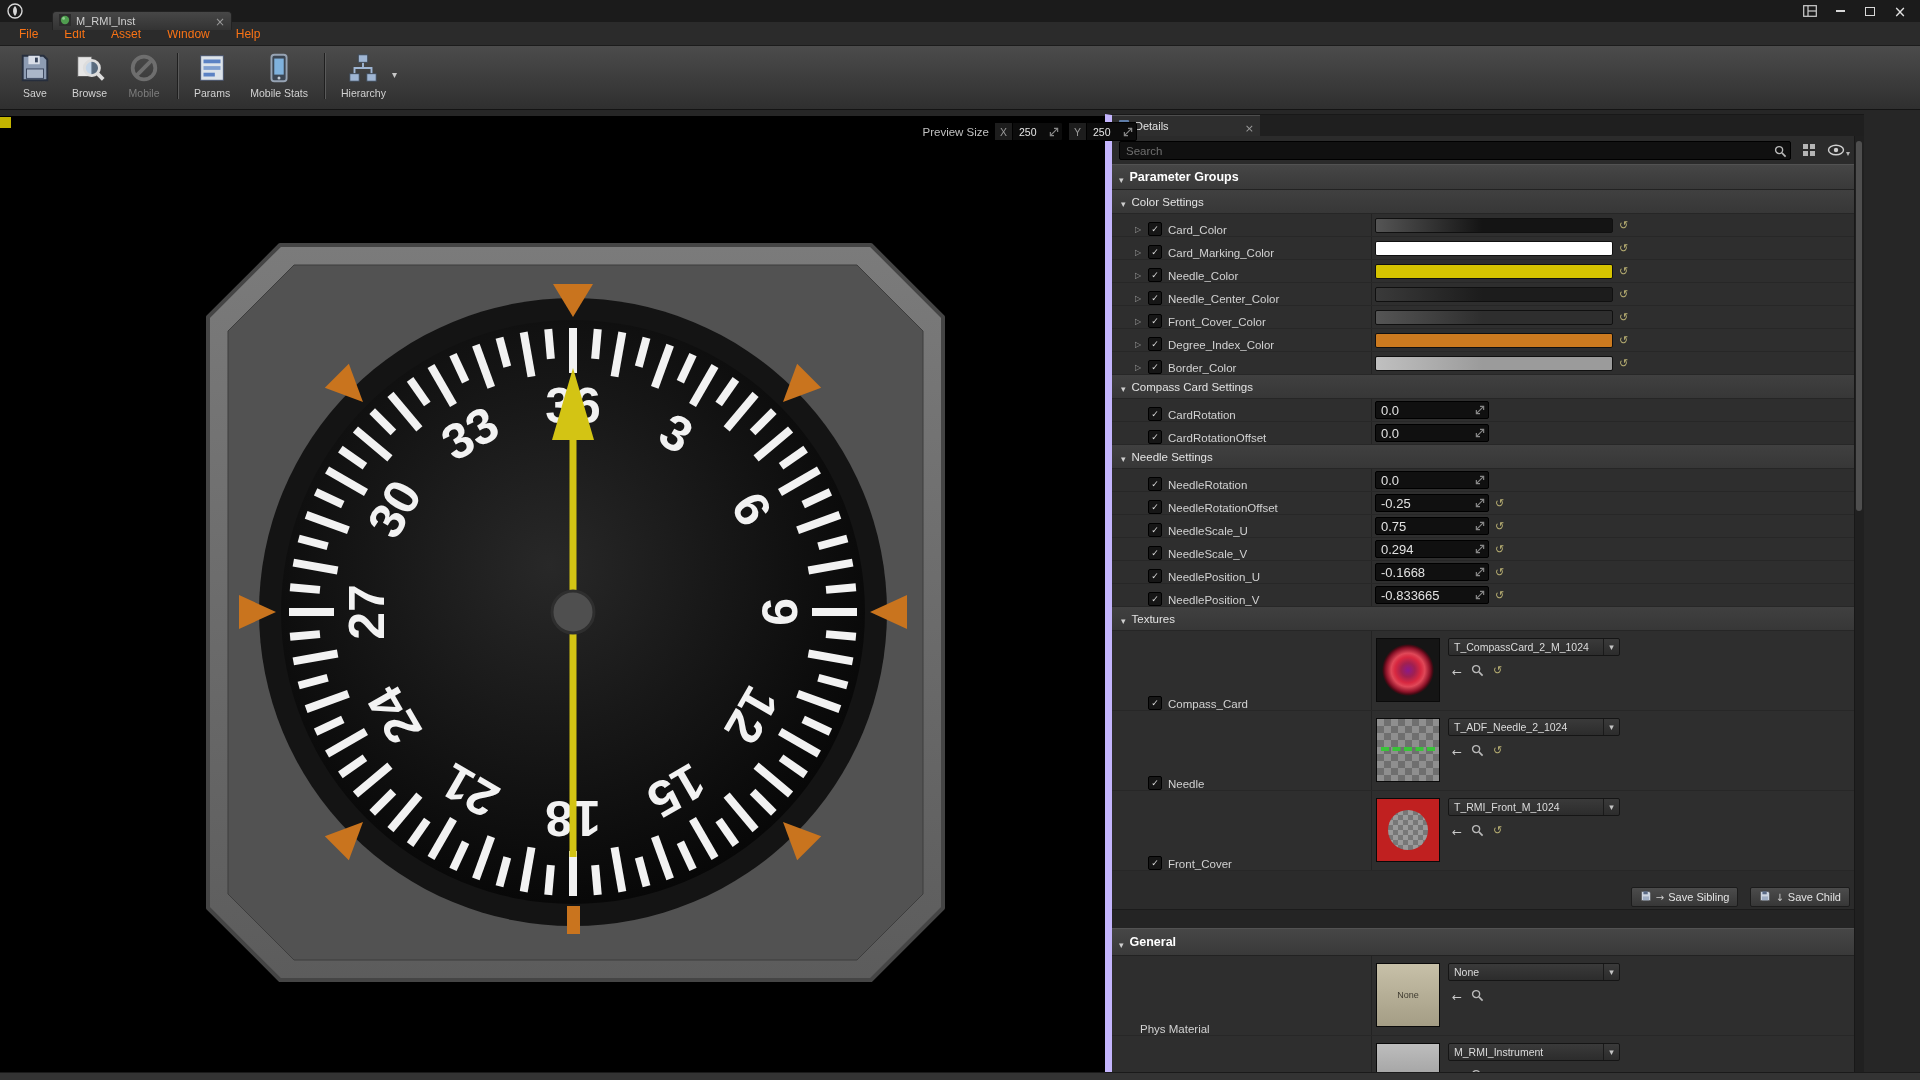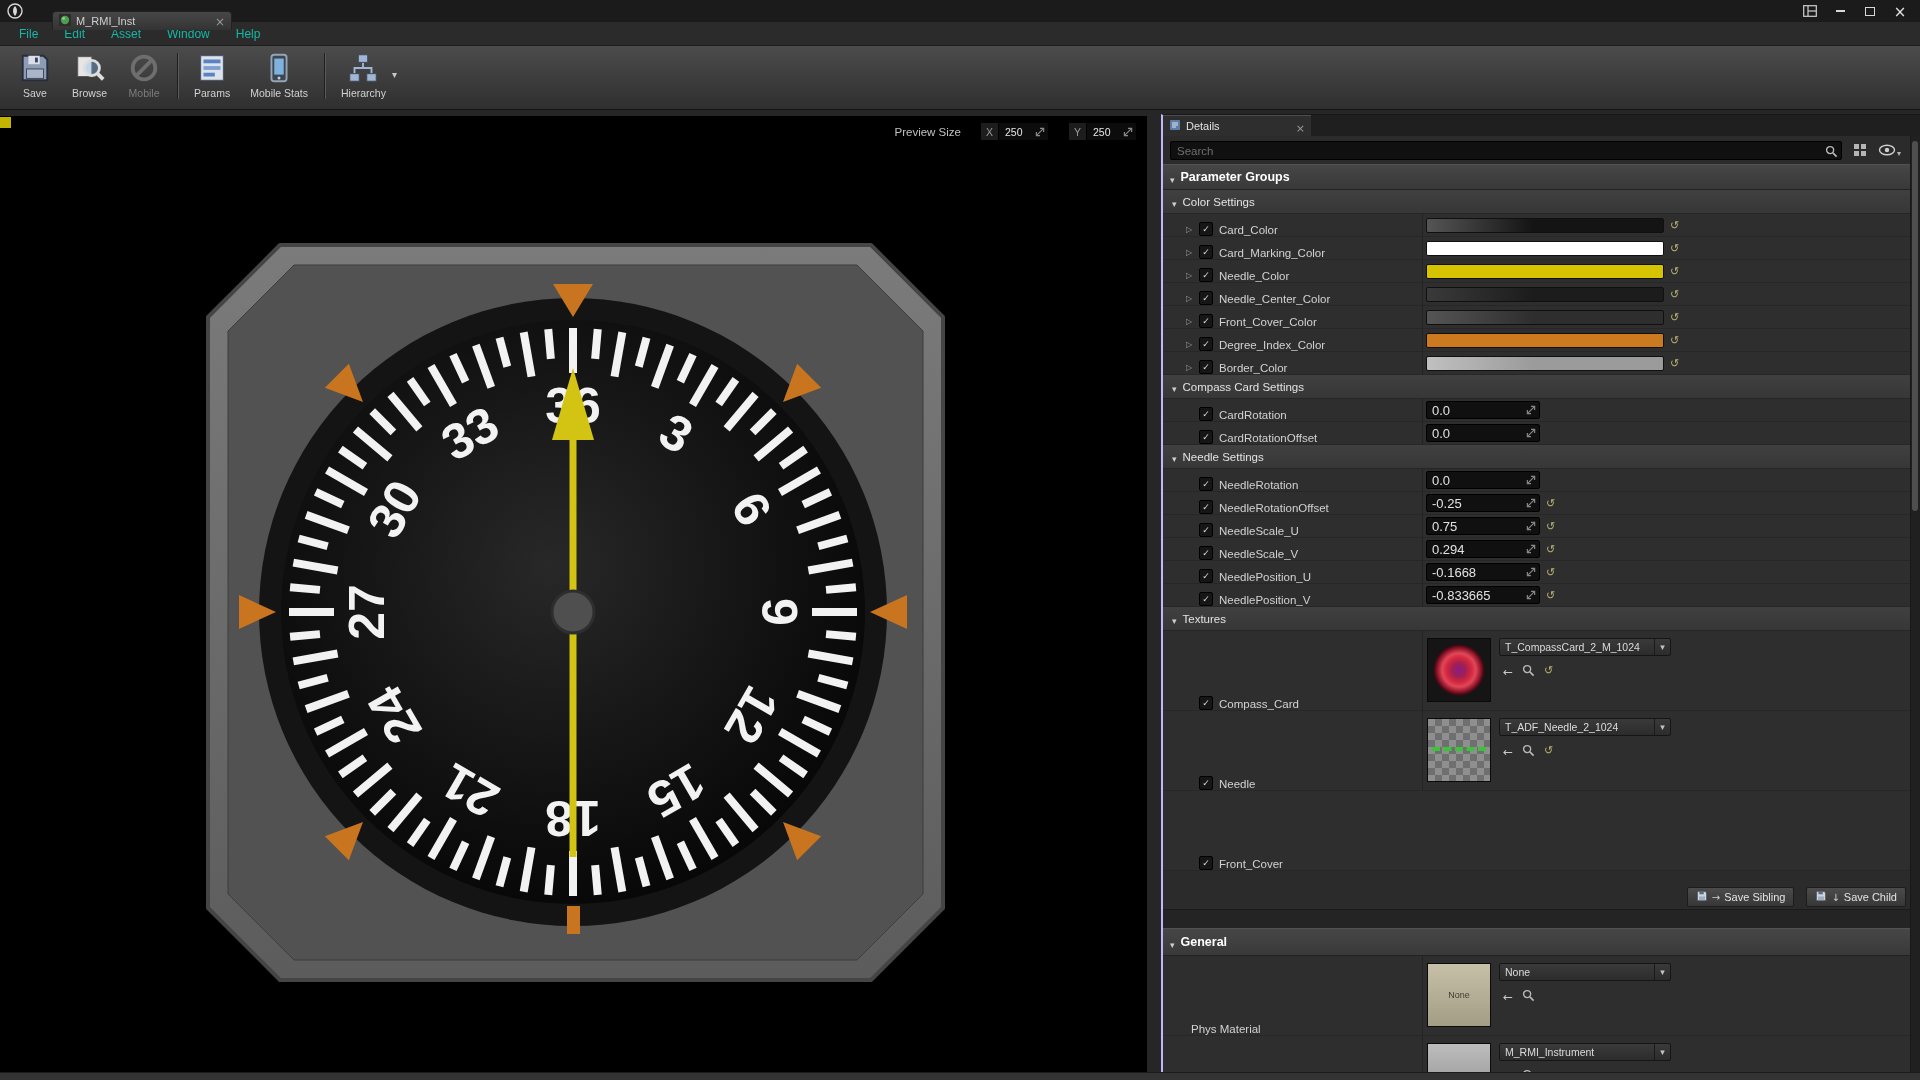--- a/index.html
+++ b/index.html
@@ -15,49 +15,49 @@
   .tab-x::before{content:"\00D7";color:#9a9a9a;font-size:12px;line-height:1;}
   .win-btns{margin-left:auto;display:flex;align-items:center;gap:6px;padding-right:8px;}
   .wb{width:24px;height:18px;display:flex;align-items:center;justify-content:center;}
   .min-glyph{width:9px;height:2px;background:#d8d8d8;}
   .max-glyph{width:8px;height:7px;border:1.5px solid #d8d8d8;}
   .x-glyph::before{content:"\00D7";font-size:15px;color:#e0e0e0;line-height:1;}
 
   
   .menubar{position:absolute;top:22px;left:0;width:1920px;height:23px;background:#2b2b2b;border-bottom:1px solid #1c1c1c;
     display:flex;align-items:center;padding-left:6px;z-index:29;}
-  .menu-item{color:#14b8a6;font-size:12px;padding:3px 13px;}
+  .menu-item{color:#f97316;font-size:12px;padding:3px 13px;}
 
   
   .toolbar{position:absolute;top:45px;left:0;width:1920px;height:65px;background:linear-gradient(#4c4c4c,#2f2f2f);
     border-bottom:1px solid #141414;box-sizing:border-box;z-index:28;}
   .tb-inner{display:flex;align-items:stretch;height:100%;padding:4px 0 0 8px;box-sizing:border-box;}
   .tool-btn{display:flex;flex-direction:column;align-items:center;justify-content:flex-start;gap:2px;padding:2px 10px 0 10px;}
   .tool-icon svg{width:34px;height:34px;display:block;}
   .tool-label{font-size:10.5px;color:#d2d2d2;white-space:nowrap;}
   .tool-btn.disabled .tool-label{color:#7d7d7d;}
   .tool-sep{width:1px;margin:4px 6px 10px 6px;background:#1f1f1f;box-shadow:1px 0 0 #5a5a5a;}
   .tool-dd{align-self:center;margin:0 6px 14px -4px;}
   .tool-dd::before{content:"\25BE";color:#c8c8c8;font-size:10px;}
 
   
   .workspace{position:absolute;top:110px;left:0;width:1920px;height:962px;background:#262626;}
   .viewport{position:absolute;left:0;top:116px;width:1147px;height:956px;background:#000;overflow:hidden;}
   .vp-marker{position:absolute;left:0;top:1px;width:11px;height:11px;background:#c3b400;}
   #compass-svg{position:absolute;left:0;top:0;}
-  .preview-size{position:absolute;top:6px;right:10px;display:flex;align-items:center;gap:19px;z-index:5;}
+  .preview-size{position:absolute;top:6px;right:10px;display:flex;align-items:center;gap:5px;z-index:5;}
   .ps-label{color:#c0c0c0;font-size:11.5px;}
   .axis-box{display:flex;align-items:center;height:17px;background:#0c0c0c;border:1px solid #000;border-radius:2px;}
   .ax-l{color:#9a9a9a;font-size:10.5px;background:#1d1d1d;align-self:stretch;display:flex;align-items:center;padding:0 5px;border-right:1px solid #000;}
   .ax-v{color:#e6e6e6;font-size:10.5px;padding:0 8px 0 6px;min-width:22px;}
   .ax-dial{padding-right:3px;display:flex;align-items:center;}
 
   
-  .details{position:absolute;left:1161px;top:114px;width:759px;height:958px;background:#2b2b2b;
-    border-left:2px solid #c4b5fd;border-top:1px solid #181818;overflow:hidden;box-sizing:border-box;}
+  .details{position:absolute;left:1105px;top:114px;width:759px;height:958px;background:#2b2b2b;
+    border-left:7px solid #c4b5fd;border-top:1px solid #181818;overflow:hidden;box-sizing:border-box;}
   .tabwell{height:21px;background:#1f1f1f;display:flex;}
   .details-tab{width:148px;background:#2e2e2e;display:flex;align-items:center;gap:5px;padding:0 6px;border-top:1px solid #4d4d4d;box-sizing:border-box;}
   .details-tab .tab-text{font-size:11px;color:#e2e2e2;flex:1;}
   .dt-close::before{content:"\00D7";color:#9a9a9a;font-size:11px;line-height:1;}
   .searchrow{height:28px;display:flex;align-items:center;padding:0 7px;gap:11px;}
   .searchbox{position:relative;width:672px;height:19px;}
   .searchbox input{width:100%;height:100%;box-sizing:border-box;background:#101010;border:1px solid #000;border-radius:2px;
     color:#cfcfcf;font-size:11.5px;padding:0 22px 0 6px;font-family:inherit;outline:none;}
   .searchbox input::placeholder{color:#6f6f6f;}
   .search-mag{position:absolute;right:4px;top:3px;}
@@ -725,20 +725,41 @@
             </div>
           </div>
         </div>
       </div>
       <div class="tex-row">
         <div class="d-left">
           <span class="spacer"></span>
           <span class="checkbox glyph"></span>
           <span class="d-label">Front_Cover</span>
         </div>
+        <div class="tex-right">
+          <div class="thumb t-front-cover">
+            <div class="cover-hole"></div>
+          </div>
+          <div class="tex-ctrl">
+            <div class="combo">
+              <span class="combo-text">T_RMI_Front_M_1024</span>
+              <span class="combo-arrow glyph"></span>
+            </div>
+            <div class="tex-icons">
+              <span class="arrow-left-icon glyph"></span>
+              <span class="mini-mag">
+                <svg width="13" height="13" viewBox="0 0 14 14">
+                  <circle cx="5.5" cy="5.5" r="3.8" fill="none" stroke="#b9b9b9" stroke-width="1.5"></circle>
+                  <line x1="8.5" y1="8.5" x2="12.5" y2="12.5" stroke="#b9b9b9" stroke-width="1.8"></line>
+                </svg>
+              </span>
+              <span class="reset glyph"></span>
+            </div>
+          </div>
+        </div>
       </div>
     </div>
 
   <div class="save-row">
     <button class="ue-btn">
       <span>
         <svg width="12" height="12" viewBox="0 0 14 14">
             <path d="M1.5 1.5 h9 l2 2 v9 h-11 z" fill="#cdd5e0" stroke="#444"></path>
             <rect x="4" y="1.5" width="5" height="3.5" fill="#5a6a85"></rect>
             <rect x="3.5" y="7.5" width="7" height="4.5" fill="#9fadc2"></rect>

